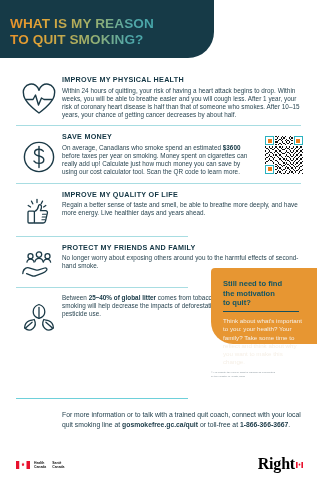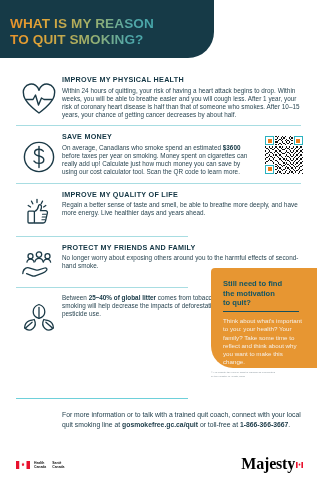--- a/index.html
+++ b/index.html
@@ -71,21 +71,21 @@
   
   .qr-wrap{
     flex:0 0 41px;width:41px;
     padding:5px 0 0 6px;
     display:flex;align-items:flex-start;justify-content:flex-end;
   }
   .qr{width:38px;height:38px;display:block;background:#fff;}
   
   .callout{
     position:absolute;right:0;top:268px;
-    width:106px;height:100px;
+    width:106px;height:76px;
     background:#e79632;
     border-top-left-radius:4px;
     border-bottom-left-radius:22px;
     box-sizing:border-box;
     padding:11px 12px 0 12px;
   }
   .callout h4{
     margin:0;
     font-size:7.6px;line-height:9.6px;font-weight:bold;
     color:#145663;
@@ -511,17 +511,17 @@
     <path d="M14 3.2l1.1 2.3 1.3-.5-.7 2.3h1.4l-1.6 1.5.4.9-2 -.35.1 2.25h-.1l.1-2.25-2 .35.4-.9L11 7.3h1.4l-.7-2.3 1.3.5z" fill="#e8112d"></path>
   </svg>
   <div class="labels">
     <span>Health
 Canada</span>
     <span>Santé
 Canada</span>
   </div>
 </div>
 
-<div class="wordmark-right"><span>Majesty</span><span class="flagdot"><svg viewBox="0 0 14 12" width="7" height="6">
+<div class="wordmark-right"><span>Right</span><span class="flagdot"><svg viewBox="0 0 14 12" width="7" height="6">
         <rect x="0" y="0" width="3.2" height="12" fill="#e8112d"></rect>
         <rect x="10.8" y="0" width="3.2" height="12" fill="#e8112d"></rect>
         <path d="M7 2l.8 1.9 1-.4-.5 1.9h1l-1.2 1.1.3.7-1.5-.3.1 1.8h-.1l.1-1.8-1.5.3.3-.7L4.7 5.4h1l-.5-1.9 1 .4z" fill="#e8112d"></path>
       </svg></span></div>
 
 </body></html>

